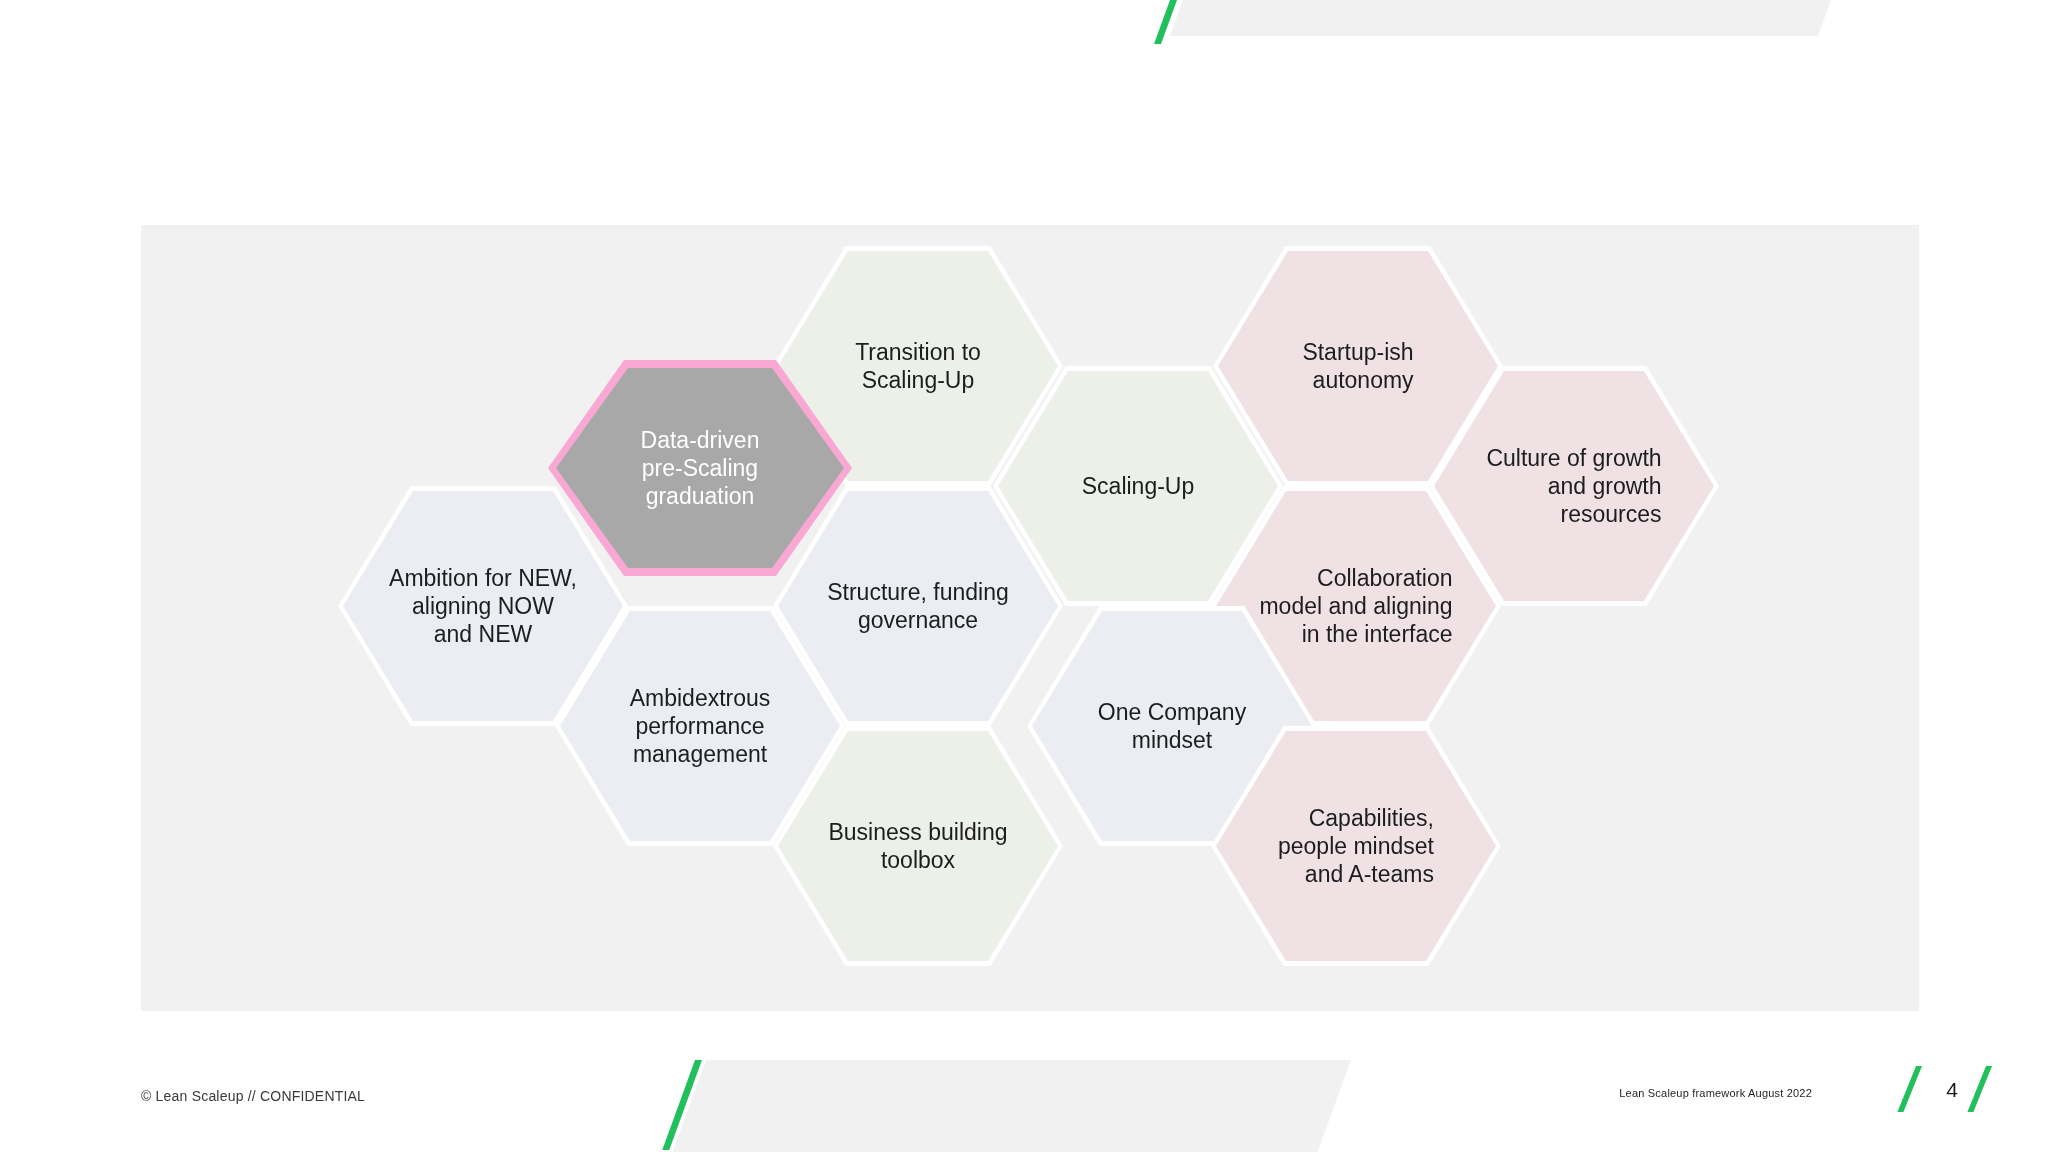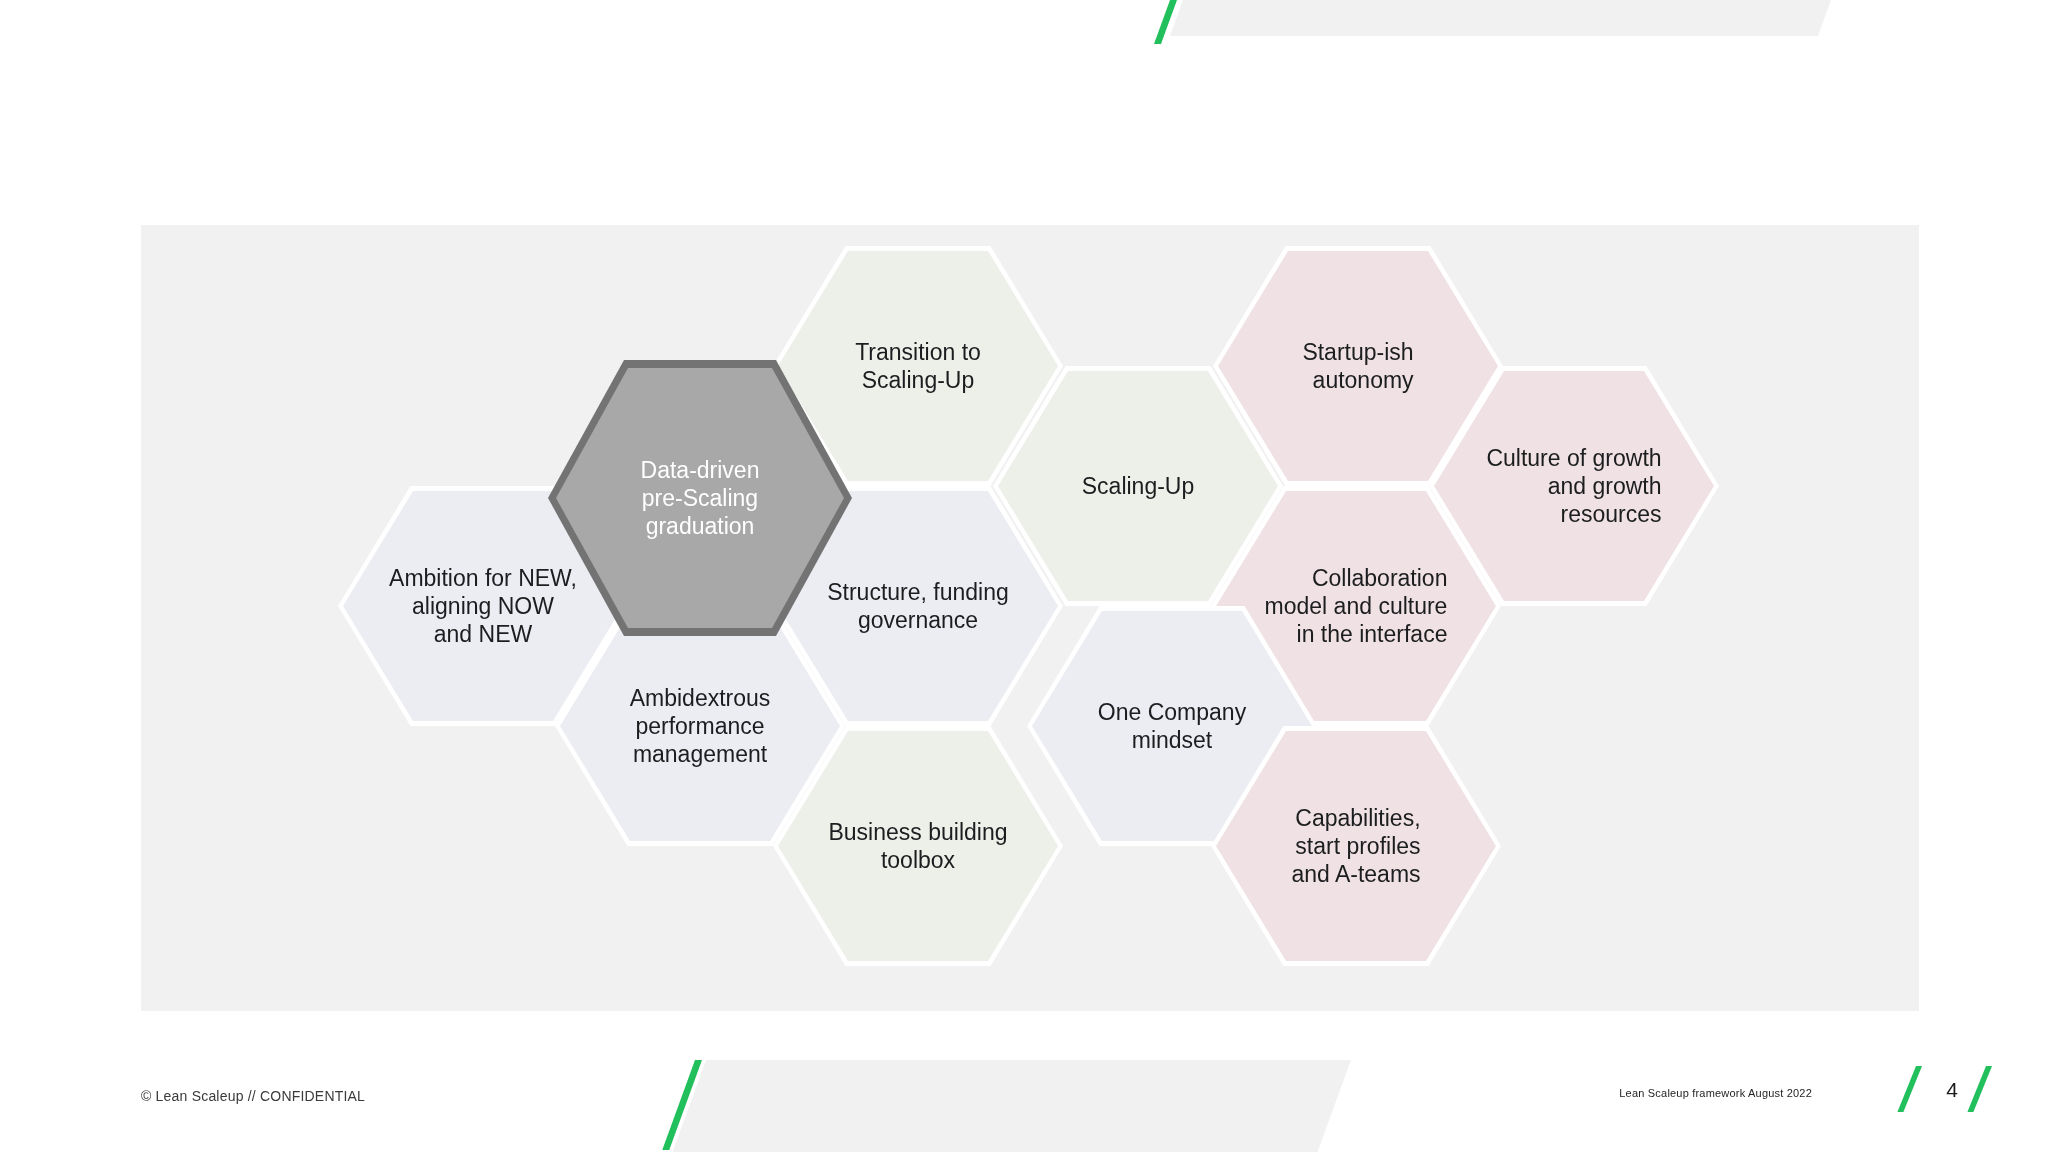--- a/index.html
+++ b/index.html
@@ -33,21 +33,21 @@
     position:absolute;inset:5px;
     clip-path:polygon(25% 0%,75% 0%,100% 50%,75% 100%,25% 100%,0% 50%);
     display:flex;align-items:center;justify-content:center;
     text-align:center;white-space:pre-line;
     font-size:23px;line-height:28px;color:#1c1d1f;
   }
   .c-green .hex-fill{background:#edefe9;}
   .c-pink  .hex-fill{background:#f0e2e4;text-align:right;}
   .c-blue  .hex-fill{background:#ebedf2;}
   .hex-highlight{
-    width:304px;height:276px;background:#737373;z-index:5;
+    width:304px;height:216px;background:#f9a8d4;z-index:5;
   }
   .hex-highlight .hex-fill{
     inset:8px;background:#a8a8a8;color:#ffffff;
   }
   .footer-left{
     position:absolute;left:141px;top:1088px;
     font-size:14px;color:#3a3a3a;letter-spacing:0.2px;
   }
   .footer-right{
     position:absolute;left:1512px;top:1087px;width:300px;text-align:right;
@@ -96,21 +96,21 @@
 and NEW</div>
 </div>
 
 <div class="hex c-blue" style="left:773px;top:486px;">
   <div class="hex-fill">Structure, funding
 governance</div>
 </div>
 
 <div class="hex c-pink" style="left:1211px;top:486px;">
   <div class="hex-fill">Collaboration
-model and culture
+model and aligning
 in the interface</div>
 </div>
 
 <div class="hex c-blue" style="left:555px;top:606px;">
   <div class="hex-fill">Ambidextrous
 performance
 management</div>
 </div>
 
 <div class="hex c-blue" style="left:1027px;top:606px;">
@@ -118,21 +118,21 @@
 mindset</div>
 </div>
 
 <div class="hex c-green" style="left:773px;top:726px;">
   <div class="hex-fill">Business building
 toolbox</div>
 </div>
 
 <div class="hex c-pink" style="left:1211px;top:726px;">
   <div class="hex-fill">Capabilities,
-start profiles
+people mindset
 and A-teams</div>
 </div>
 
 <div class="hex hex-highlight" style="left:548px;top:360px;">
   <div class="hex-fill">Data-driven
 pre-Scaling
 graduation</div>
 </div>
 
 <div class="banner" style="left:706px;top:1060px;width:645px;height:92px;"></div>

